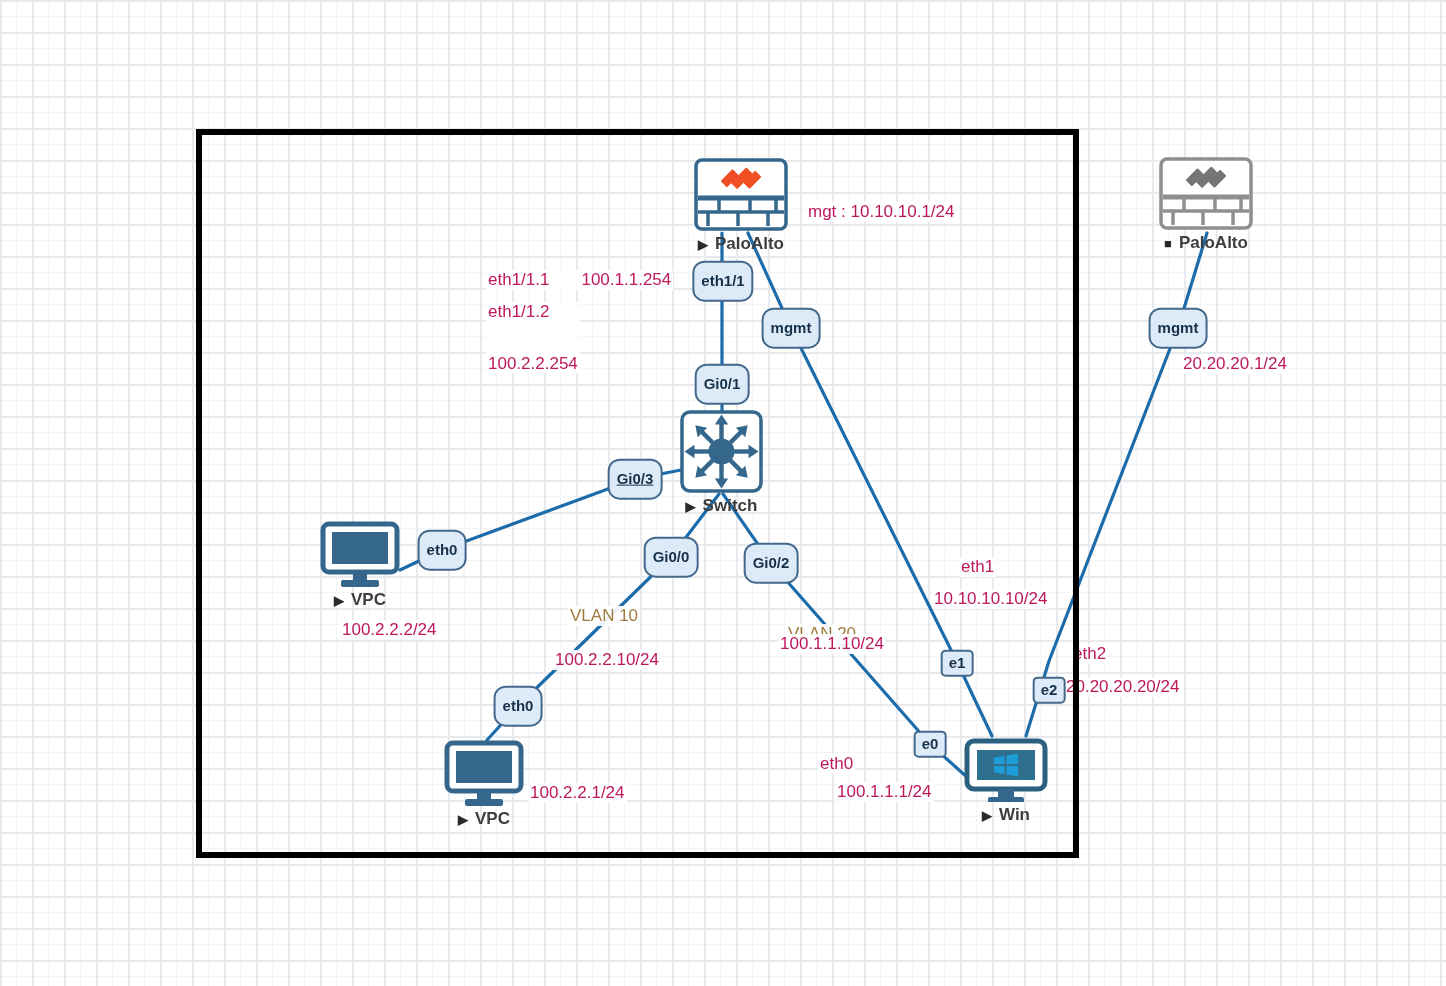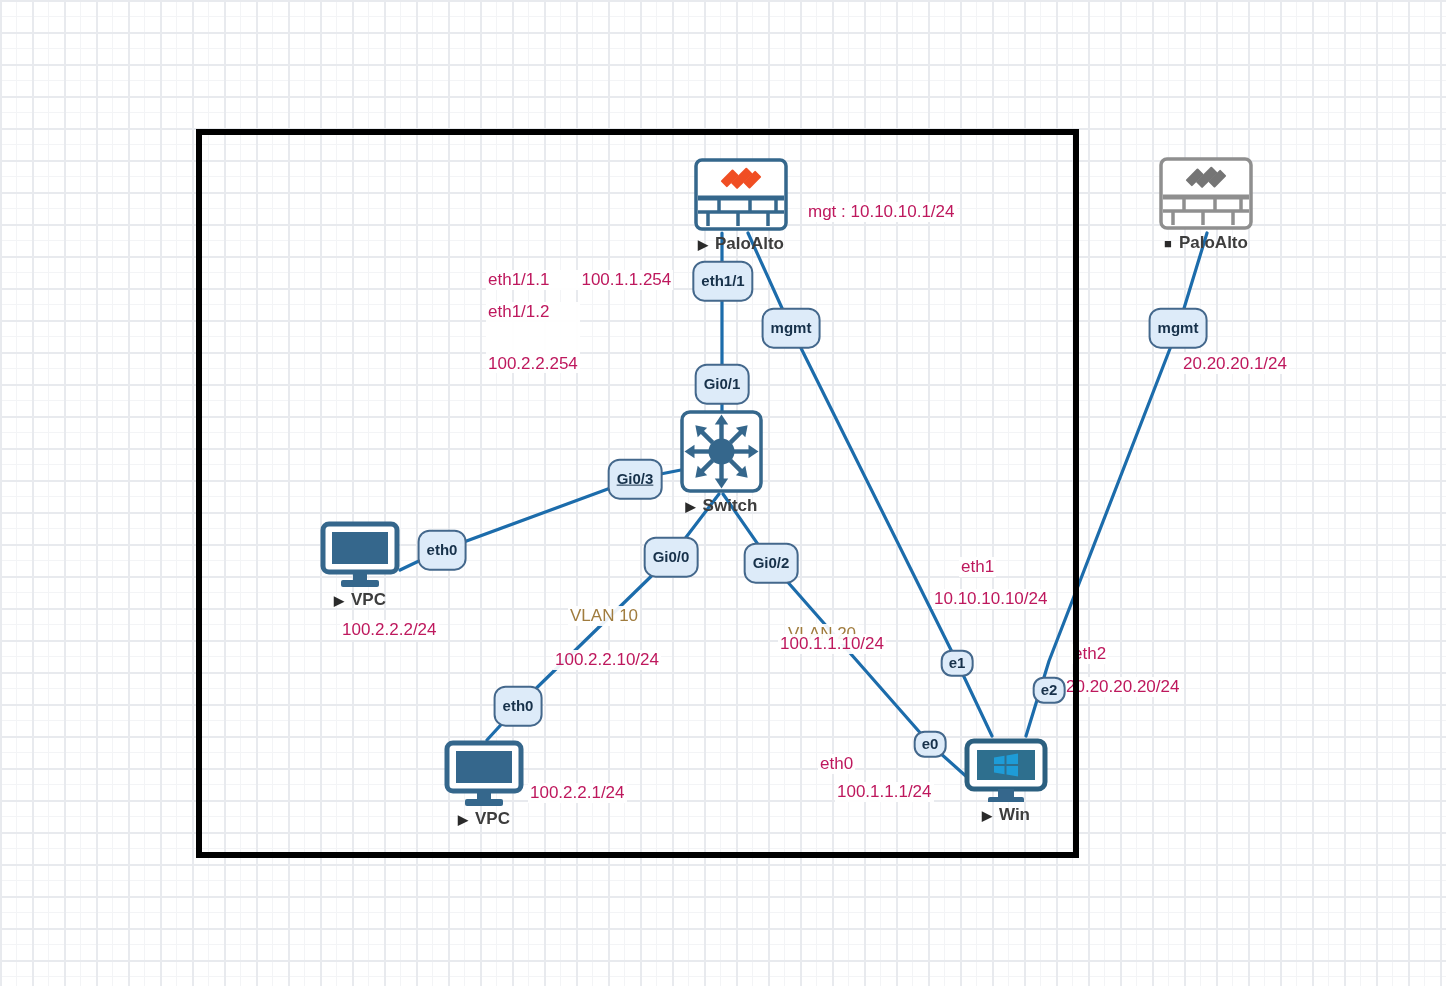--- a/index.html
+++ b/index.html
@@ -21,21 +21,21 @@
   .frame{stroke:#000;stroke-width:6;fill:none;}
 
   .badge{
     position:absolute;transform:translate(-50%,-50%);z-index:5;
     background:var(--c-badge-fill,#ddebf9);
     border:2px solid var(--c-badge-border,#44688c);
     border-radius:12px;padding:9px 7px;
     font-size:15px;font-weight:bold;color:var(--c-badge-text,#17314a);
     white-space:nowrap;line-height:1.25;
   }
-  .badge.sq{padding:2px 6px;border-radius:11px;}
+  .badge.sq{padding:2px 6px;border-radius:5px;}
 
   .node{position:absolute;z-index:4;display:flex;flex-direction:column;align-items:center;}
   .node-label{margin-top:3px;font-size:17px;font-weight:600;color:#3d3d3d;display:flex;align-items:center;gap:7px;white-space:nowrap;}
   .glyph{font-size:13px;color:#2a2a2a;line-height:1;}
 
   .ann{position:absolute;z-index:2;font-size:17px;color:#be185d;background:rgba(255,255,255,0.92);padding:0 2px;white-space:nowrap;line-height:1.15;}
   .ann.vlan{color:var(--c-vlan-text,#a07c3e);}
   .ann.pair{display:flex;gap:32px;}
 
   

